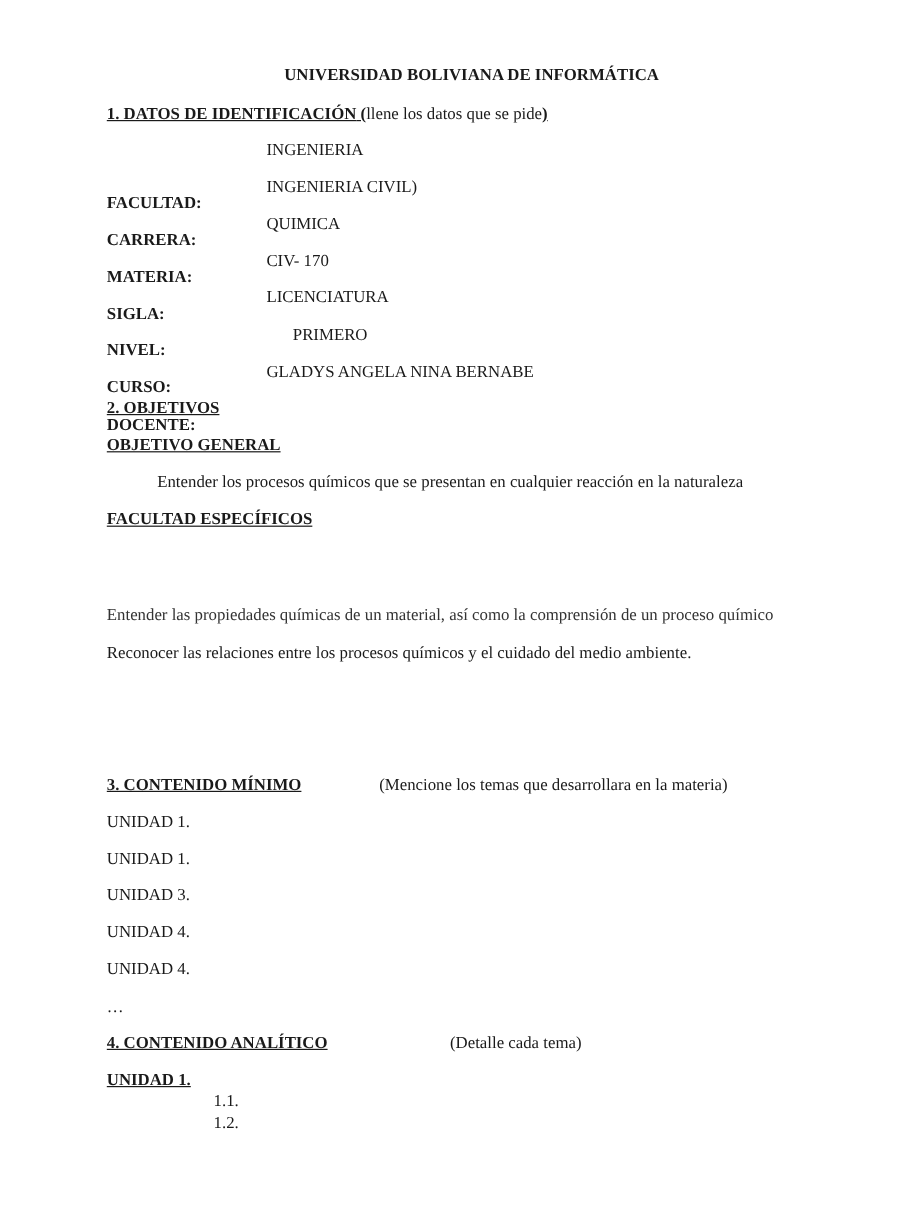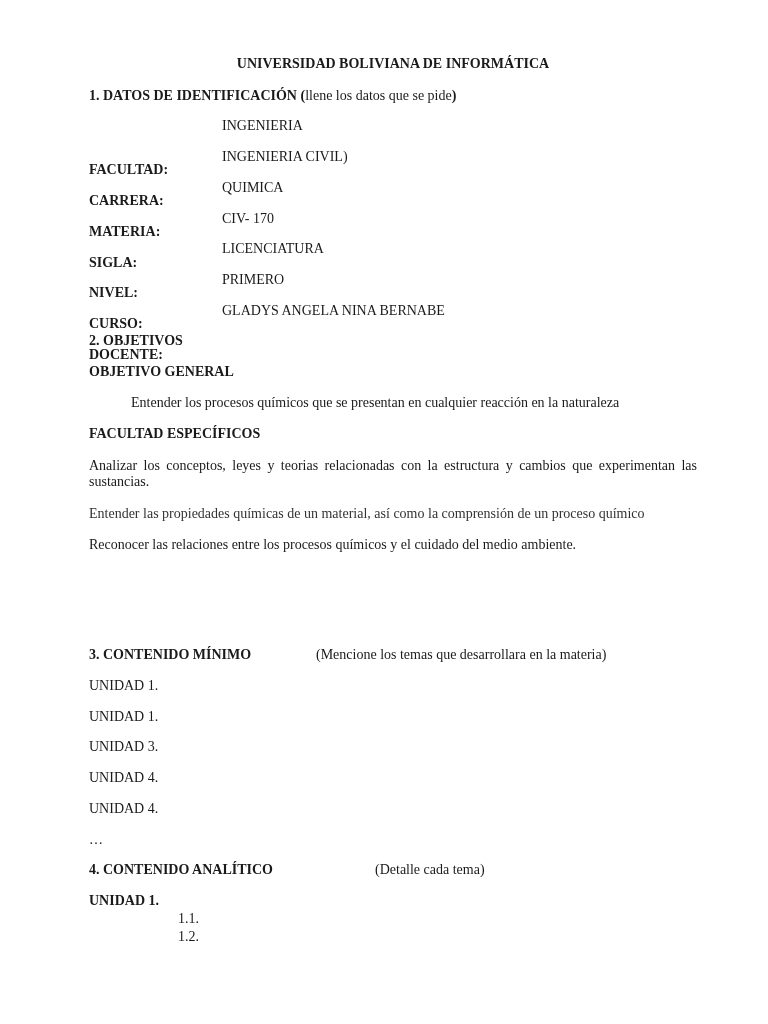--- a/index.html
+++ b/index.html
@@ -22,21 +22,21 @@
       width: 608px;
       height: 1024px;
       padding-left: 20px;
     }
     .line {
       position: absolute;
       left: 89px;
       white-space: nowrap;
       line-height: 16px;
     }
-    .bold { font-weight: bold; }
+    .bold { font-weight: bold; text-decoration: underline; }
     .title {
       position: absolute;
       top: 56px;
       left: 0;
       width: 786px;
       text-align: center;
       font-weight: bold;
       font-size: 14px;
       line-height: 16px;
     }
@@ -84,31 +84,30 @@
   <div class="label" style="top:180px;">MATERIA:</div>
   <div class="value" style="top:180px;">QUIMICA</div>
 
   <div class="label" style="top:211px;">SIGLA:</div>
   <div class="value" style="top:211px;">CIV- 170</div>
 
   <div class="label" style="top:241px;">NIVEL:</div>
   <div class="value" style="top:241px;">LICENCIATURA</div>
 
   <div class="label" style="top:272px;">CURSO:</div>
-  <div class="value" style="top:272px;">PRIMERO</div>
+  <div class="value" style="top:272px;margin-left:22px;">PRIMERO</div>
 
   <div class="label" style="top:303px;">DOCENTE:</div>
   <div class="value" style="top:303px;">GLADYS ANGELA NINA BERNABE</div>
 
   <div class="line bold" style="top:333px;">2. OBJETIVOS</div>
   <div class="line bold" style="top:364px;text-align:right;">OBJETIVO GENERAL</div>
   <div class="line indent" style="top:395px;">Entender los procesos químicos que se presentan en cualquier reacción en la naturaleza</div>
   <div class="line bold" style="top:426px;">FACULTAD ESPECÍFICOS</div>
 
-  <div class="para" style="top:458px;">Analizar los conceptos, leyes y teorias relacionadas con la estructura y cambios que experimentan las sustancias.</div>
   <div class="line" style="top:506px; color:#333;">Entender las propiedades químicas de un material, así como la comprensión de un proceso químico</div>
   <div class="line" style="top:537px;">Reconocer las relaciones entre los procesos químicos y el cuidado del medio ambiente.</div>
 
   <div class="line bold" style="top:647px;">3. CONTENIDO MÍNIMO</div>
   <div class="note" style="top:647px; left:316px;">(Mencione los temas que desarrollara en la materia)</div>
 
   <div class="line" style="top:678px;">UNIDAD 1.</div>
   <div class="line" style="top:709px;">UNIDAD 1.</div>
   <div class="line" style="top:739px;">UNIDAD 3.</div>
   <div class="line" style="top:770px;">UNIDAD 4.</div>

